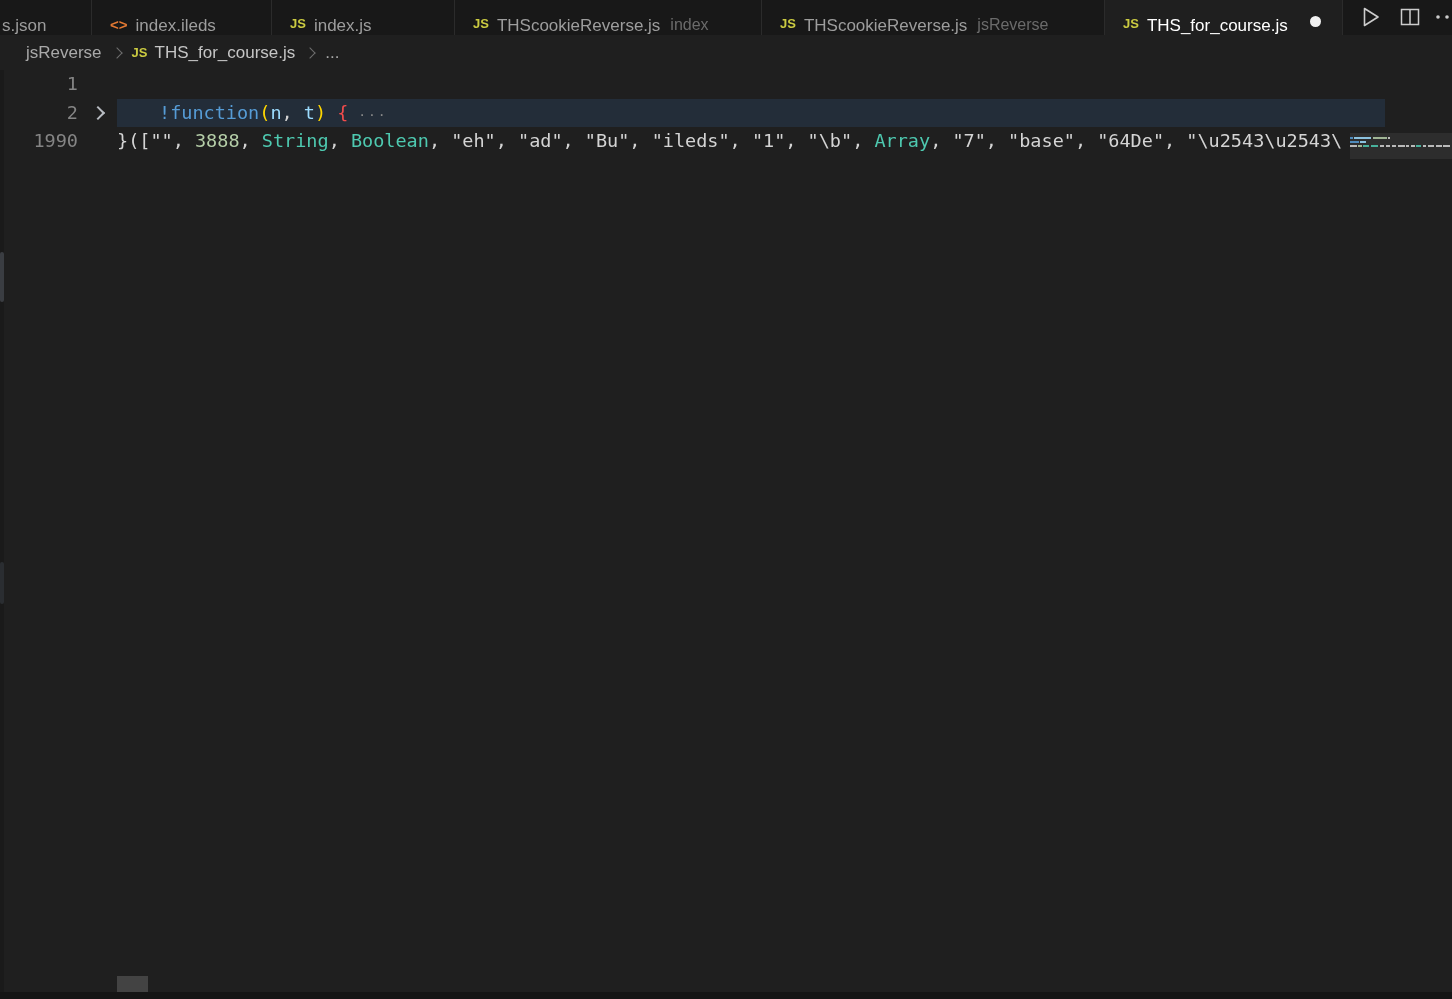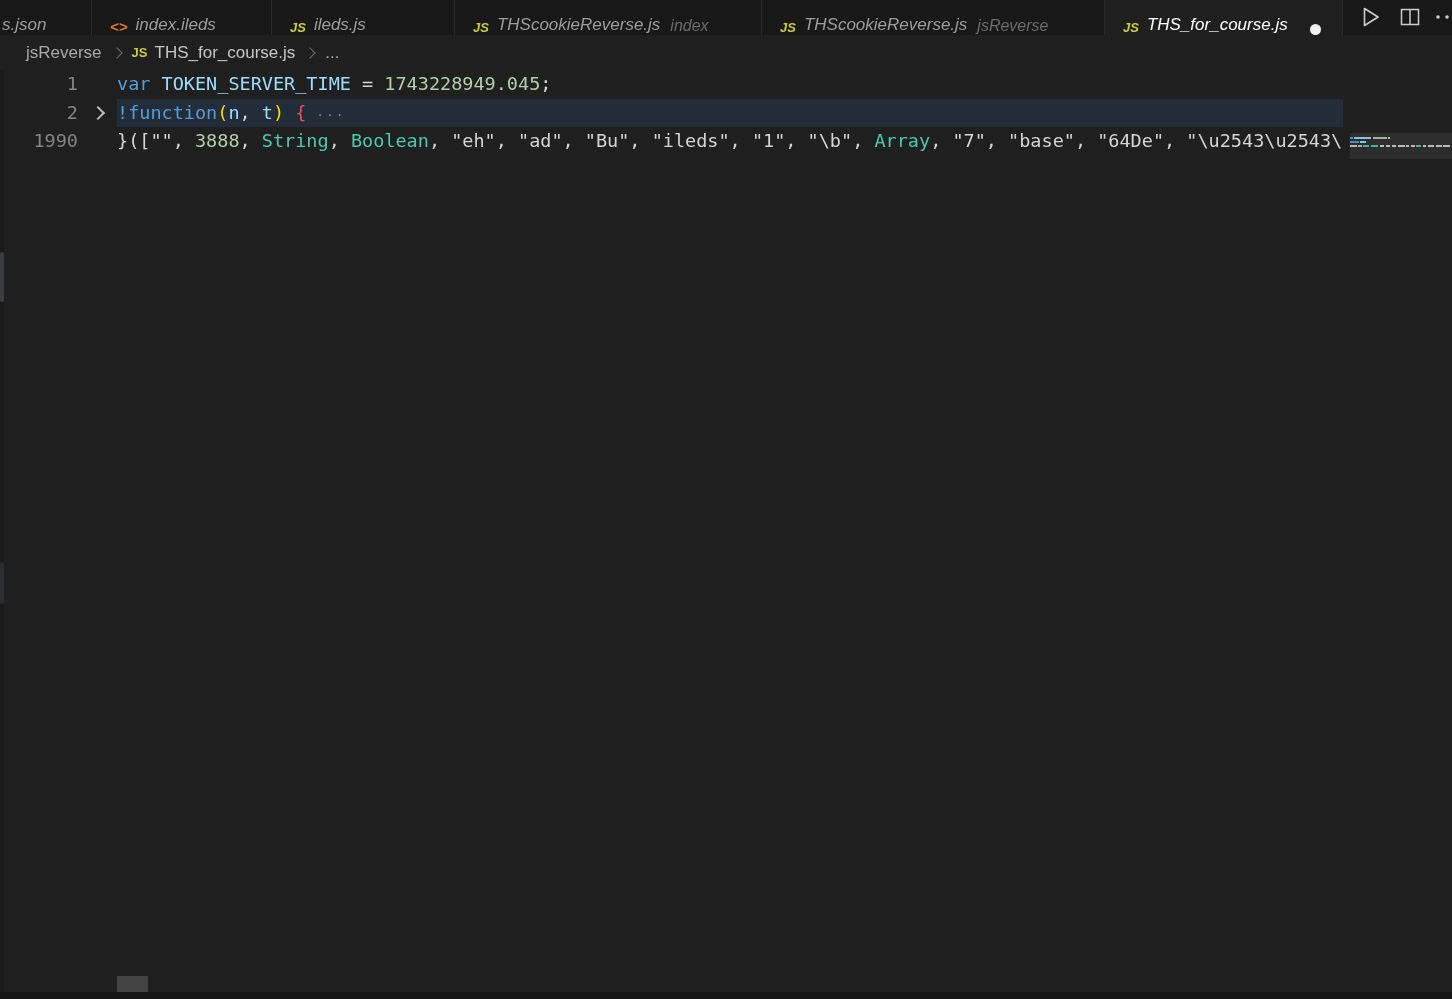--- a/index.html
+++ b/index.html
@@ -5,24 +5,24 @@
   html,body{margin:0;padding:0;}
   body{
     width:1452px;height:999px;overflow:hidden;position:relative;
     background:var(--editor_bg,#1f1f1f);
     font-family:"Liberation Sans", sans-serif;
     -webkit-font-smoothing:antialiased;
   }
   
   .tab-bar{position:absolute;top:0;left:0;width:1452px;height:35px;background:var(--chrome_bg);display:flex;}
   .tabs{display:flex;height:35px;flex:none;}
-  .tab{box-sizing:border-box;height:35px;display:flex;align-items:flex-end;gap:8px;
+  .tab{box-sizing:border-box;height:35px;display:flex;align-items:flex-start;gap:8px;
        padding:16px 10px 0 18px;border-right:1px solid var(--tab_border);
        background:var(--chrome_bg);color:var(--tab_text);font-size:17px;
-       white-space:nowrap;overflow:hidden;cursor:pointer;flex:none;font-style:italic;}
+       white-space:nowrap;overflow:hidden;cursor:pointer;flex:none;}
   .tab.first{padding-left:2px;}
   .tab.active{background:var(--tab_active_bg);color:var(--tab_text_active);}
   .ficon{font-weight:bold;font-size:13px;flex:none;letter-spacing:0;}
   .ficon-js{color:var(--js_icon);}
   .ficon-html{color:var(--html_icon);font-size:15px;}
   .tab-suffix{color:var(--tab_suffix);font-size:16px;margin-left:2px;}
   .dirty-dot{width:11px;height:11px;border-radius:50%;background:var(--dot);margin-left:14px;flex:none;}
   
   .editor-actions{position:absolute;right:0;top:0;width:107px;height:35px;overflow:hidden;}
   .ea-btn{position:absolute;top:5px;width:24px;height:24px;cursor:pointer;}
@@ -38,21 +38,21 @@
   
   .editor{position:absolute;top:70px;left:0;width:1452px;bottom:0;}
   .code-row{display:flex;height:28.5px;line-height:28.5px;
             font-family:"DejaVu Sans Mono", monospace;font-size:18.5px;}
   .gutter{width:78px;flex:none;text-align:right;color:var(--linenum);}
   .gutter.active{color:var(--linenum_active);}
   .fold-col{width:39px;flex:none;display:flex;align-items:center;justify-content:center;}
   .chev{display:inline-block;width:8px;height:8px;border-right:2px solid #b8bcc2;
         border-top:2px solid #b8bcc2;transform:rotate(45deg);}
   .code-text{flex:none;width:1226px;white-space:pre;overflow:hidden;color:var(--fg);position:relative;}
-  .code-row.hl .code-text{background:var(--fold_hl);}
+  .code-row.hl .code-text{background:var(--fold_hl);padding-left:42px;}
   .tk-kw{color:var(--kw);} .tk-vr{color:var(--vr);} .tk-num{color:var(--num);}
   .tk-cls{color:var(--cls);} .tk-fg{color:var(--fg);}
   .tk-bgold{color:var(--bgold);} .tk-bred{color:var(--bred);}
   .tk-fold{color:#8a8a8a;font-size:13px;letter-spacing:2px;}
   .cursor{position:absolute;left:0;top:3px;width:2px;height:23px;background:var(--cursor);}
   
   .minimap{position:absolute;left:1350px;top:0;width:102px;bottom:0;cursor:pointer;}
   .minimap-slider{position:absolute;left:0;width:102px;background:rgba(121,121,121,0.16);}
   .mm-seg{position:absolute;height:2px;opacity:0.85;}
   
@@ -70,21 +70,21 @@
   <div class="tabs">
       <div class="tab first" style="width: 92px;">
         <span class="tab-label">s.json</span>
       </div>
       <div class="tab" style="width: 180px;">
         <span class="ficon ficon-html">&lt;&gt;</span>
         <span class="tab-label">index.ileds</span>
       </div>
       <div class="tab" style="width: 183px;">
         <span class="ficon ficon-js">JS</span>
-        <span class="tab-label">ileds.js</span>
+        <span class="tab-label">index.js</span>
       </div>
       <div class="tab" style="width: 307px;">
         <span class="ficon ficon-js">JS</span>
         <span class="tab-label">THScookieReverse.js</span>
         <span class="tab-suffix">index</span>
       </div>
       <div class="tab" style="width: 343px;">
         <span class="ficon ficon-js">JS</span>
         <span class="tab-label">THScookieReverse.js</span>
         <span class="tab-suffix">jsReverse</span>
@@ -136,21 +136,20 @@
     <div class="bc-item">
       <span>...</span>
     </div>
   </div>
 
 <div class="editor">
   <div>
       <div class="code-row">
         <div class="gutter">1</div>
         <div class="fold-col"></div>
-        <div class="code-text"><span class="tk-kw">var </span><span class="tk-vr">TOKEN_SERVER_TIME</span><span class="tk-fg"> = </span><span class="tk-num">1743228949.045</span><span class="tk-fg">;</span></div>
       </div>
       <div class="code-row hl">
         <div class="gutter">2</div>
         <div class="fold-col">
           <span class="chev"></span>
         </div>
         <div class="code-text"><span class="tk-kw">!function</span><span class="tk-bgold">(</span><span class="tk-vr">n</span><span class="tk-fg">, </span><span class="tk-vr">t</span><span class="tk-bgold">)</span><span class="tk-fg"> </span><span class="tk-bred">{</span><span class="tk-fold"> ···</span></div>
       </div>
       <div class="code-row">
         <div class="gutter">1990</div>

